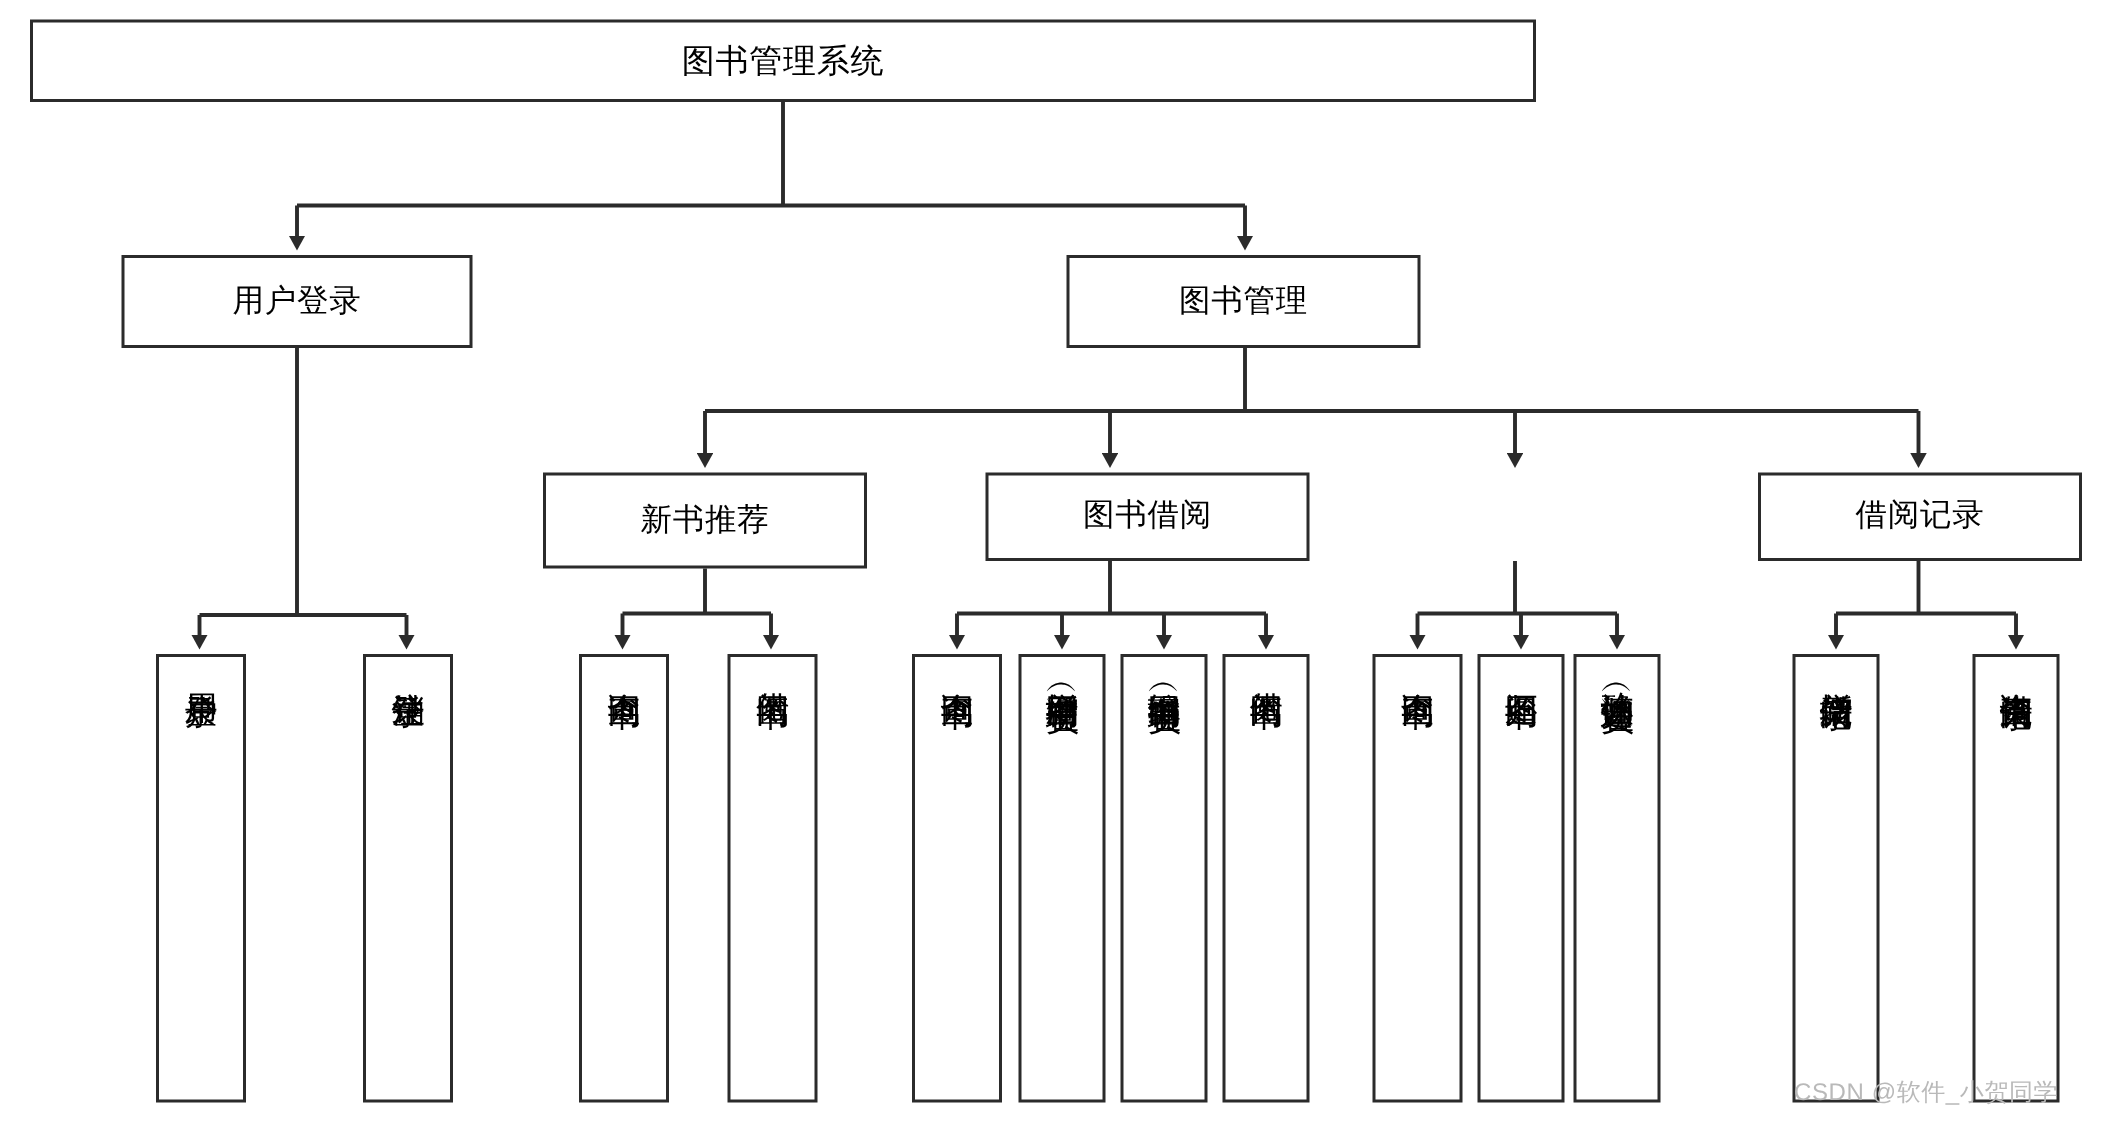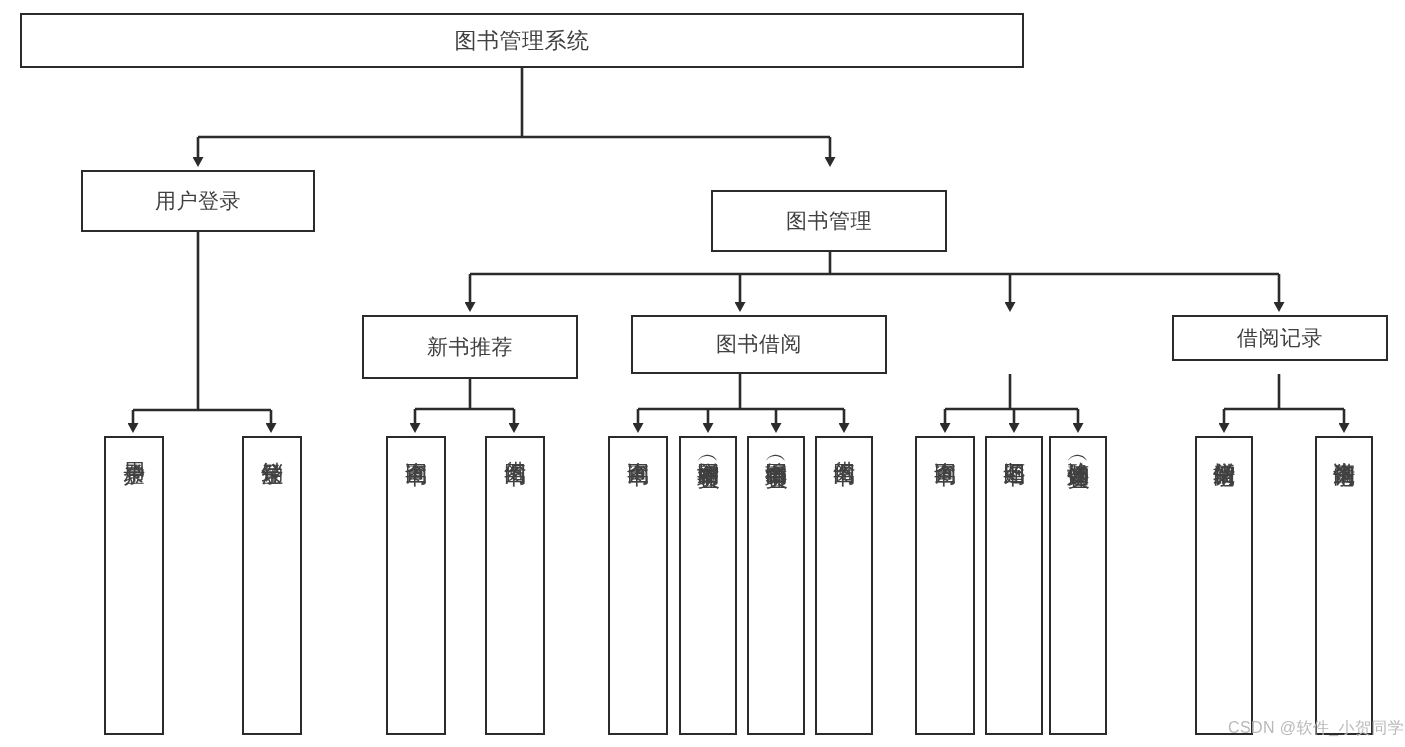--- a/index.html
+++ b/index.html
@@ -27,21 +27,21 @@
     pointer-events: none;
   }
   .node {
     position: absolute;
     box-sizing: border-box;
     background: #ffffff;
     border: 2px solid #2b2b2b;
     display: flex;
     align-items: center;
     justify-content: center;
-    color: #404040;
+    color: #000000;
     z-index: 2;
   }
   .node .lbl {
     display: block;
     text-align: center;
     line-height: 1.18;
     white-space: nowrap;
   }
   
   .node.h .lbl {
@@ -67,21 +67,20 @@
   }
   #watermark {
     position: absolute;
     left: 1196px;
     top: 718px;
     font-size: 16px;
     color: #b9b9b9;
     white-space: nowrap;
     z-index: 5;
     letter-spacing: 0.4px;
-    padding-left: 32px;
   }
 </style>
 </head>
 <body>
 
 <div id="diagram">
 
   <svg id="connectors" viewBox="0 0 1405 747" xmlns="http://www.w3.org/2000/svg">
     <defs>
       <marker id="arrow" markerWidth="10" markerHeight="11" refX="1" refY="5.5" orient="auto" markerUnits="userSpaceOnUse">
@@ -132,31 +131,31 @@
     </g>
   </svg>
 
   <div class="node h root" style="left:20px; top:13px; width:1004px; height:55px;">
     <span class="lbl">图书管理系统</span>
   </div>
 
   <div class="node h" style="left:81px; top:170px; width:234px; height:62px;">
     <span class="lbl">用户登录</span>
   </div>
-  <div class="node h" style="left:711px; top:170px; width:236px; height:62px;margin-top:20px;">
+  <div class="node h" style="left:711px; top:170px; width:236px; height:62px;">
     <span class="lbl">图书管理</span>
   </div>
 
   <div class="node h" style="left:362px; top:315px; width:216px; height:64px;">
     <span class="lbl">新书推荐</span>
   </div>
-  <div class="node h" style="left:631px; top:315px; width:256px; height:59px;">
+  <div class="node h" style="left:657px; top:315px; width:216px; height:59px;">
     <span class="lbl">图书借阅</span>
   </div>
-  <div class="node h" style="left:1172px; top:315px; width:216px; height:46px;">
+  <div class="node h" style="left:1172px; top:315px; width:216px; height:59px;">
     <span class="lbl">借阅记录</span>
   </div>
 
   <div class="node v" style="left:104px; top:436px; width:60px; height:299px;">
     <span class="lbl">用户登录</span>
   </div>
   <div class="node v" style="left:242px; top:436px; width:60px; height:299px;">
     <span class="lbl">注销登录</span>
   </div>
 

